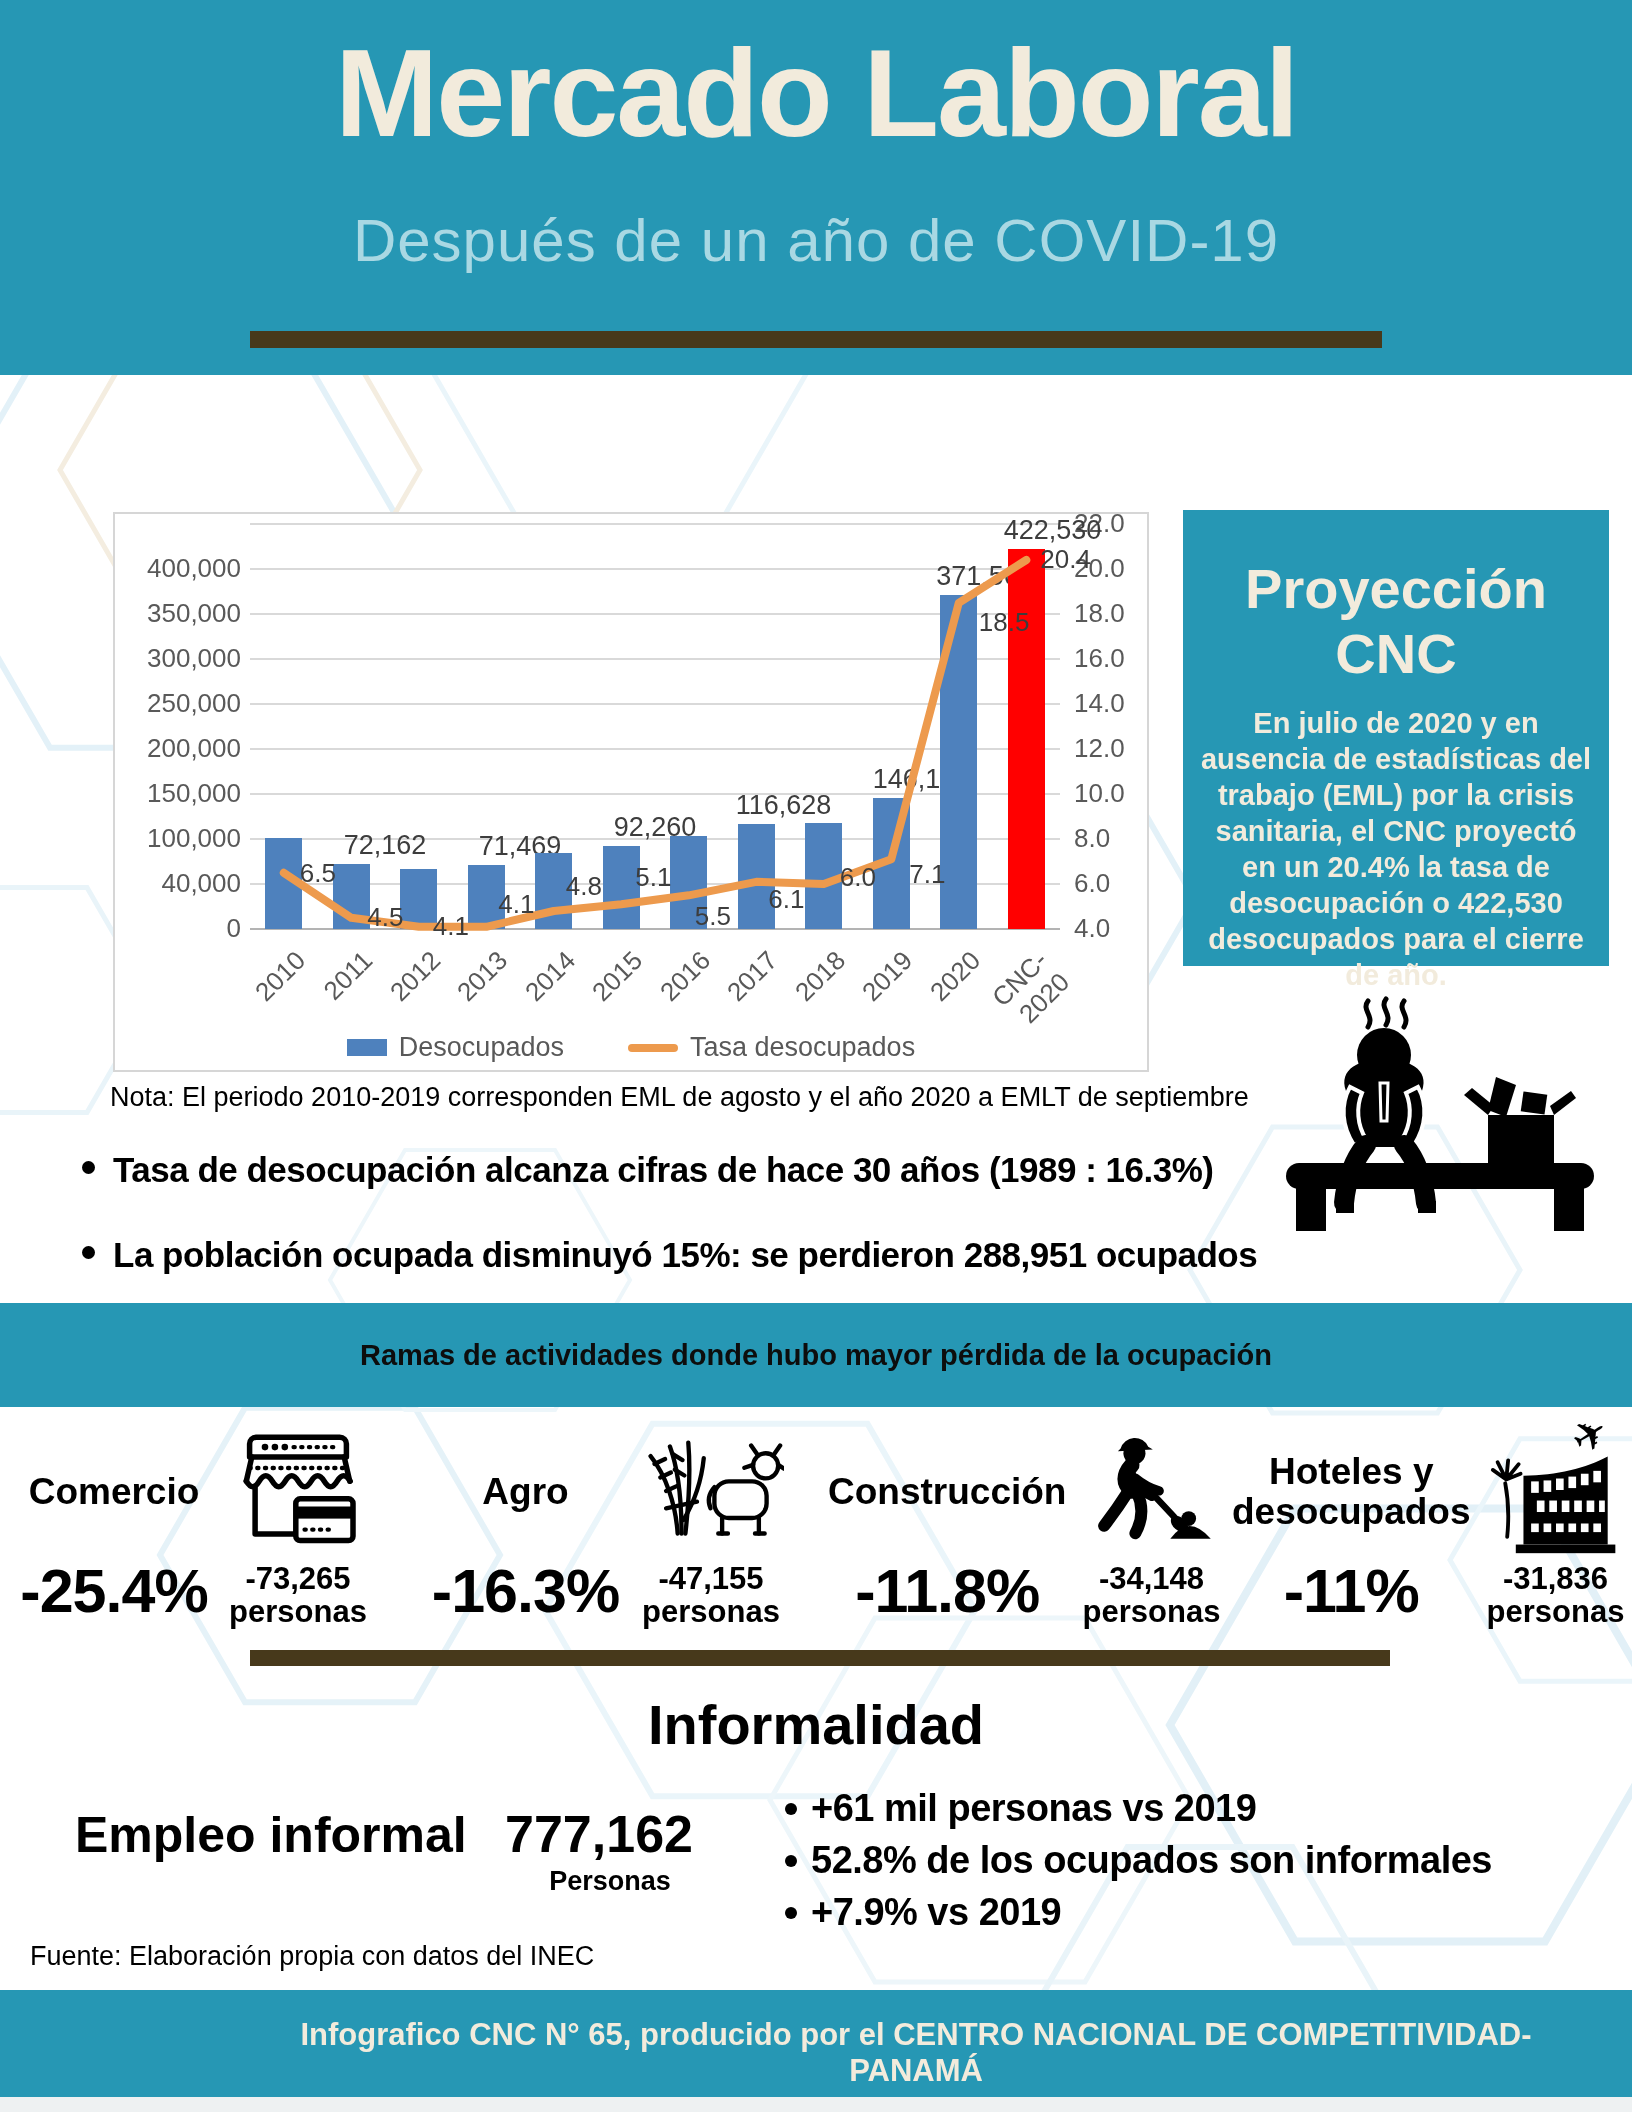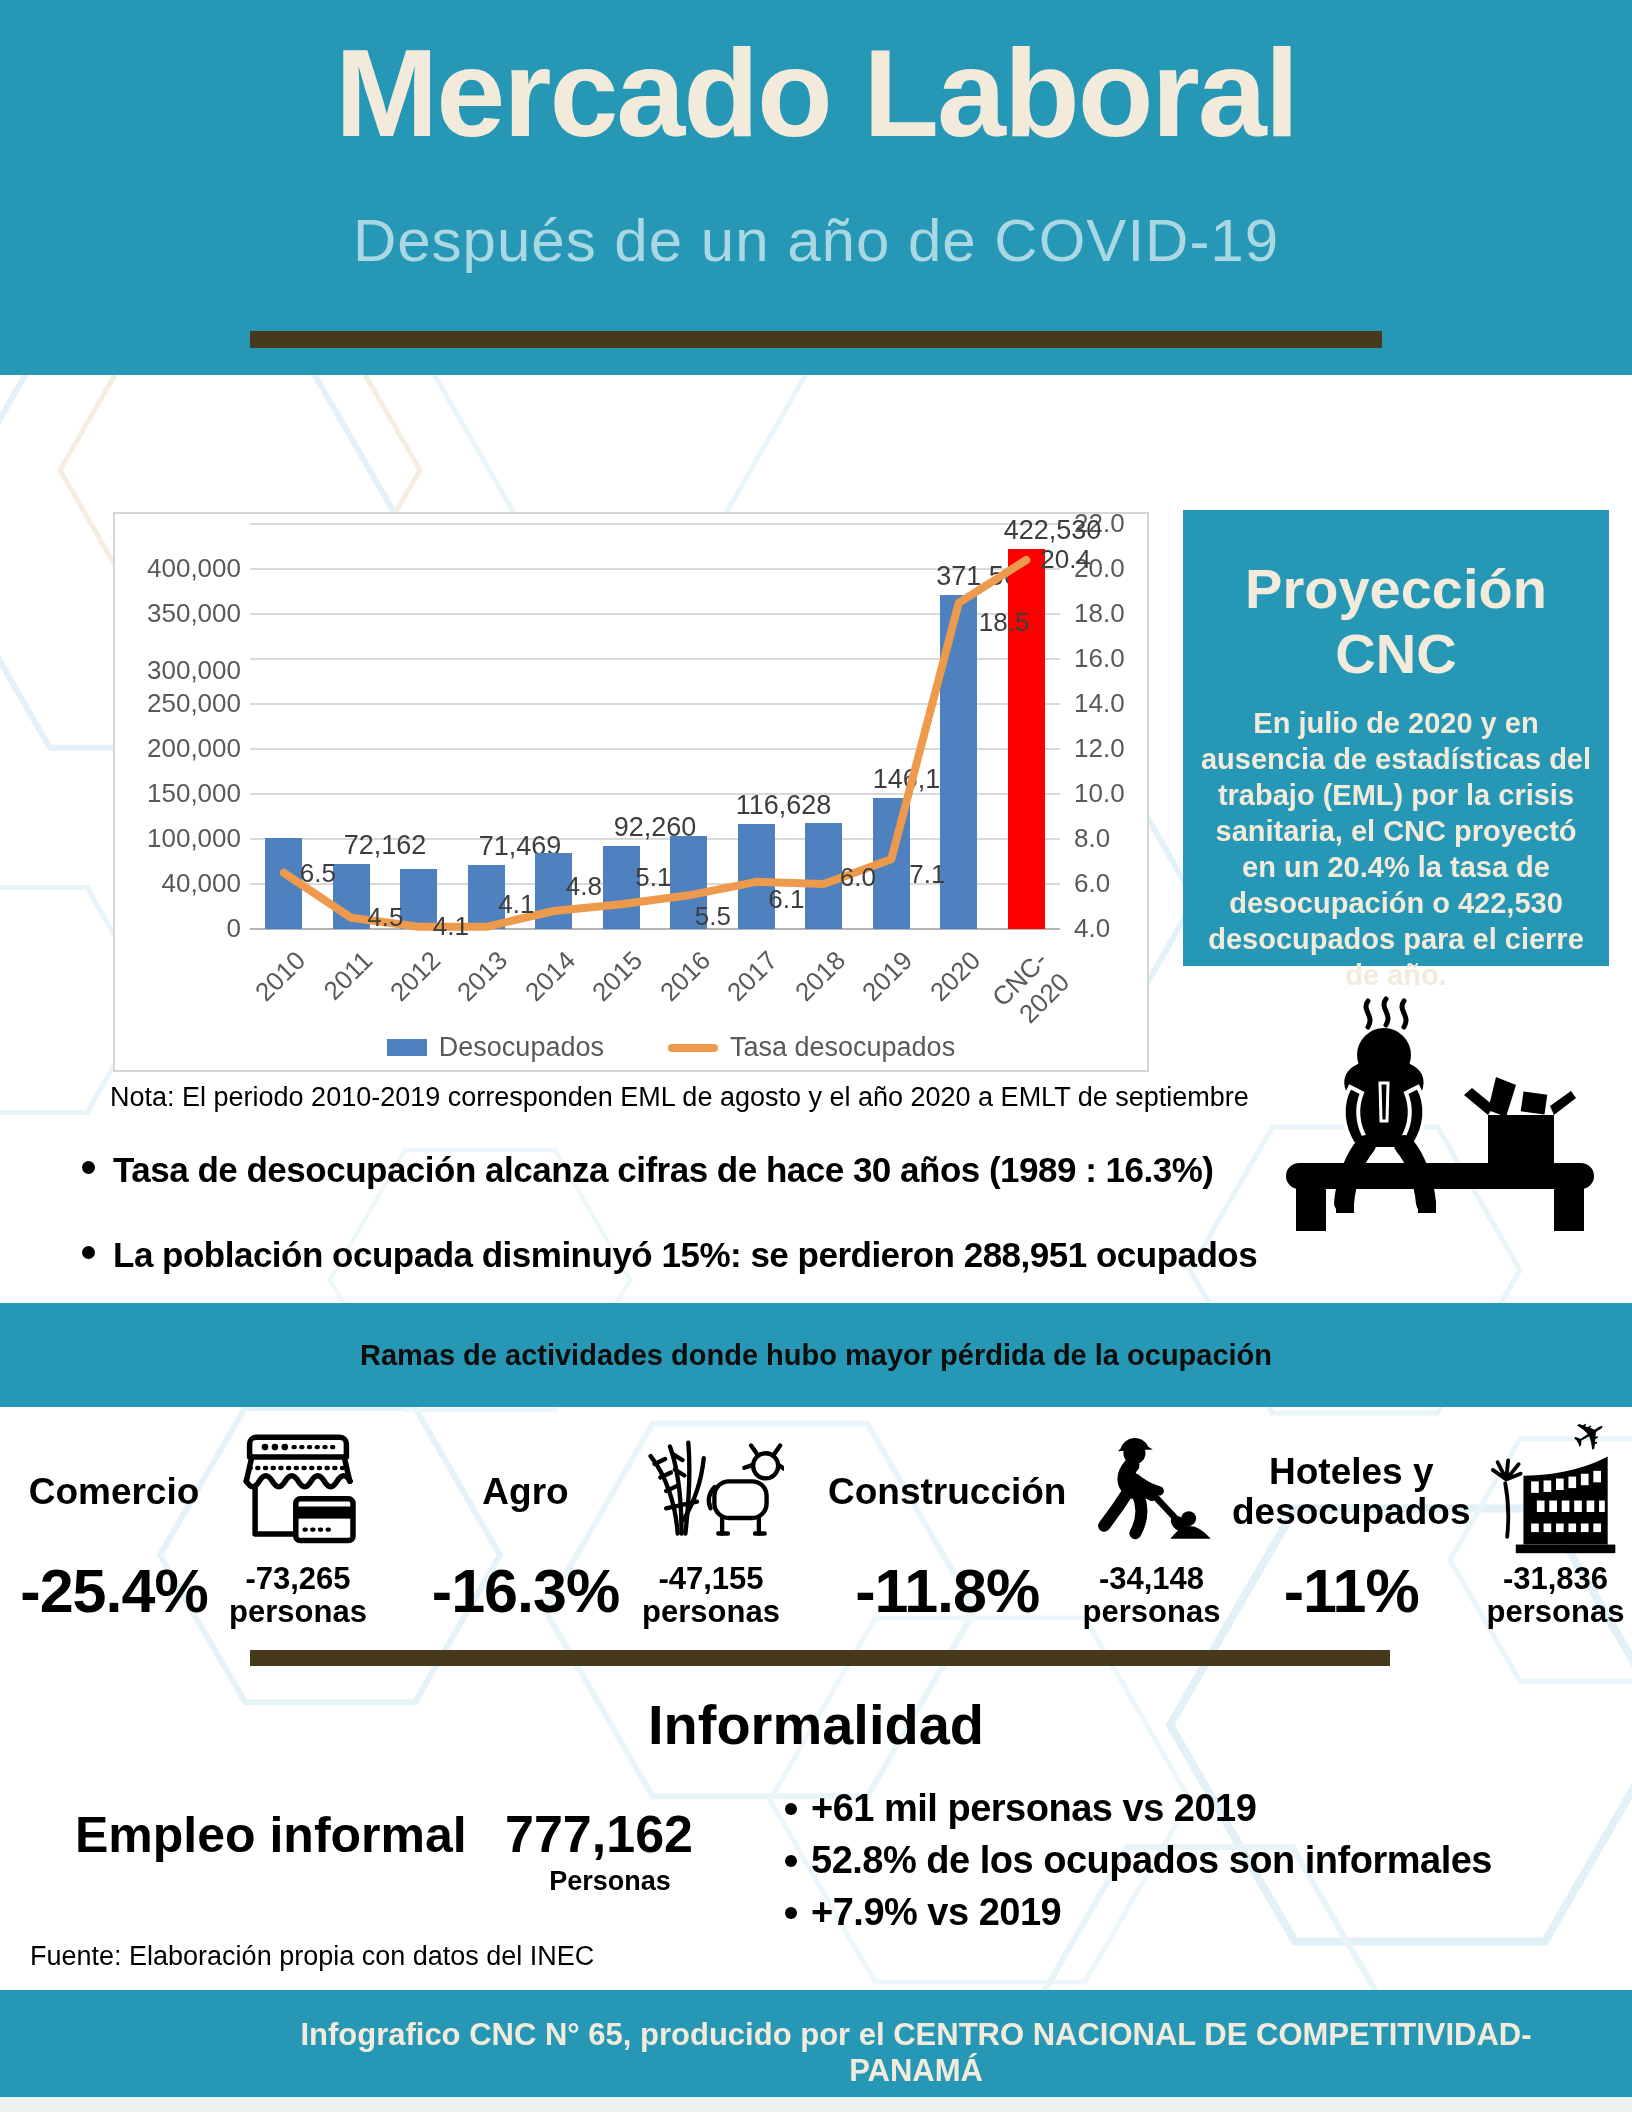--- a/index.html
+++ b/index.html
@@ -23,21 +23,21 @@
   .gridline{position:absolute;background:#d9d9d9;height:2px;}
   .gridline.base{background:#b3b3b3;}
   .ytick{position:absolute;font-size:26px;color:#595959;width:118px;text-align:right;}
   .ytick.right{text-align:left;width:90px;}
   .bar{position:absolute;}
   .bar-label{position:absolute;font-size:27px;color:#3d3d3d;width:150px;text-align:right;}
   .line-label{position:absolute;font-size:26px;color:#3d3d3d;}
   .xlabel{position:absolute;font-size:26px;color:#595959;width:118px;text-align:right;
     transform:rotate(-45deg);transform-origin:100% 0%;}
   .legend{position:absolute;top:518px;left:0;width:100%;display:flex;justify-content:center;
-    align-items:center;font-size:27px;color:#595959;padding-left:40px;}
+    align-items:center;font-size:27px;color:#595959;}
   .swatch-bar{display:inline-block;width:40px;height:17px;background:var(--barblue);margin-right:12px;}
   .swatch-line{display:inline-block;width:50px;height:8px;border-radius:4px;background:var(--orange);
     margin-left:64px;margin-right:12px;}
   .chart-note{position:absolute;top:1082px;left:110px;font-size:27px;color:#000;z-index:2;}
 
   
   .proj{position:absolute;top:510px;left:1183px;width:426px;height:456px;background:var(--teal);z-index:2;}
   .proj-title{margin:46px 10px 0 10px;text-align:center;font-size:56px;font-weight:bold;color:var(--cream);}
   .proj-body{margin:20px 16px 0 16px;text-align:center;font-size:29px;font-weight:bold;
     line-height:1.24;color:var(--cream);}
@@ -129,21 +129,21 @@
       <div class="gridline" style="left: 135px; top: 279px; width: 810px;"></div>
       <div class="ytick" style="left: 8px; top: 264px;">150,000</div>
       <div class="ytick right" style="left: 959px; top: 264px;">10.0</div>
       <div class="gridline" style="left: 135px; top: 234px; width: 810px;"></div>
       <div class="ytick" style="left: 8px; top: 219px;">200,000</div>
       <div class="ytick right" style="left: 959px; top: 219px;">12.0</div>
       <div class="gridline" style="left: 135px; top: 189px; width: 810px;"></div>
       <div class="ytick" style="left: 8px; top: 174px;">250,000</div>
       <div class="ytick right" style="left: 959px; top: 174px;">14.0</div>
       <div class="gridline" style="left: 135px; top: 144px; width: 810px;"></div>
-      <div class="ytick" style="left: 8px; top: 141px;">300,000</div>
+      <div class="ytick" style="left: 8px; top: 129px;">300,000</div>
       <div class="ytick right" style="left: 959px; top: 129px;">16.0</div>
       <div class="gridline" style="left: 135px; top: 99px; width: 810px;"></div>
       <div class="ytick" style="left: 8px; top: 84px;">350,000</div>
       <div class="ytick right" style="left: 959px; top: 84px;">18.0</div>
       <div class="gridline" style="left: 135px; top: 54px; width: 810px;"></div>
       <div class="ytick" style="left: 8px; top: 39px;">400,000</div>
       <div class="ytick right" style="left: 959px; top: 39px;">20.0</div>
       <div class="gridline" style="left: 135px; top: 9px; width: 810px;"></div>
       <div class="ytick right" style="left: 959px; top: -6px;">22.0</div>
       <div class="bar" style="left: 150.25px; top: 324.1px; width: 37px; height: 90.9px; background: rgb(78, 129, 189);"></div>

